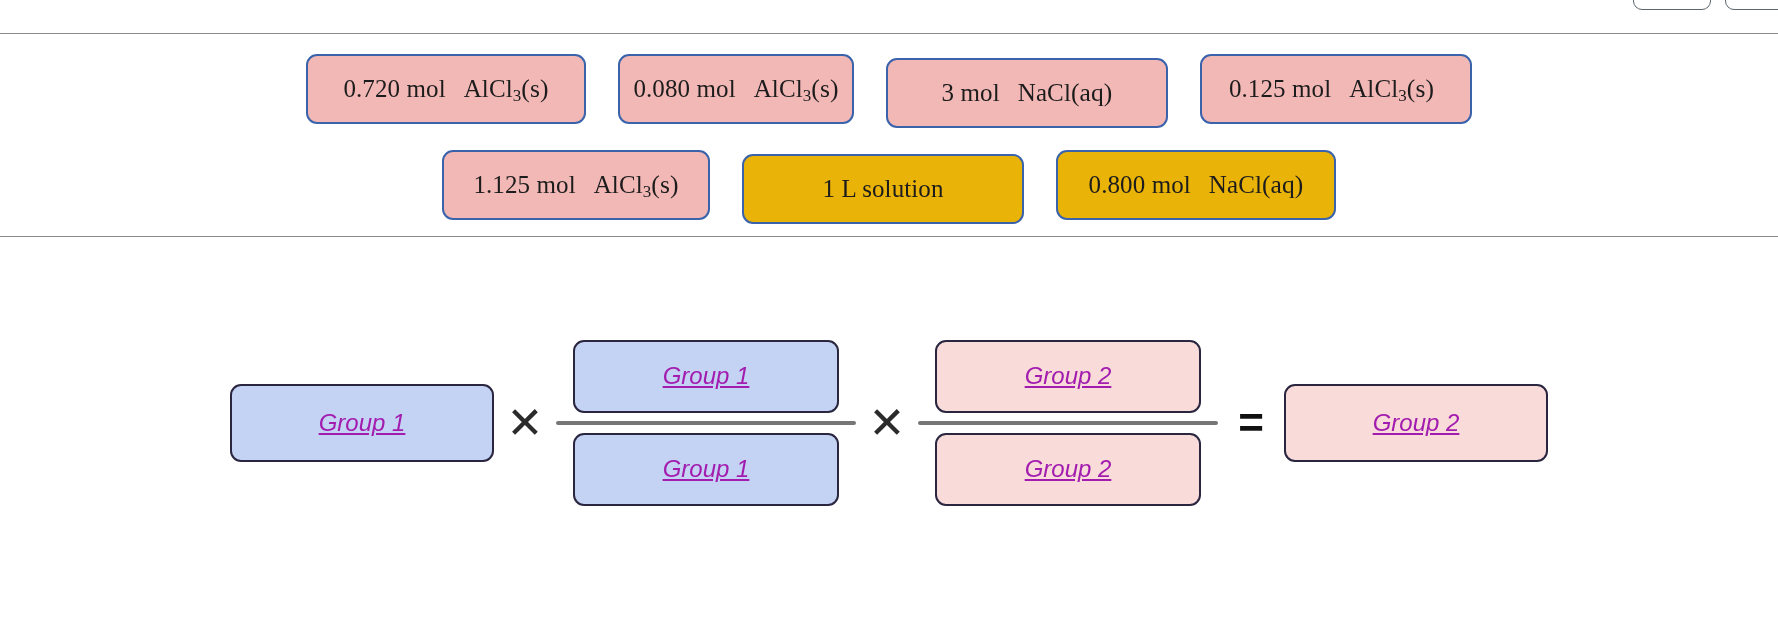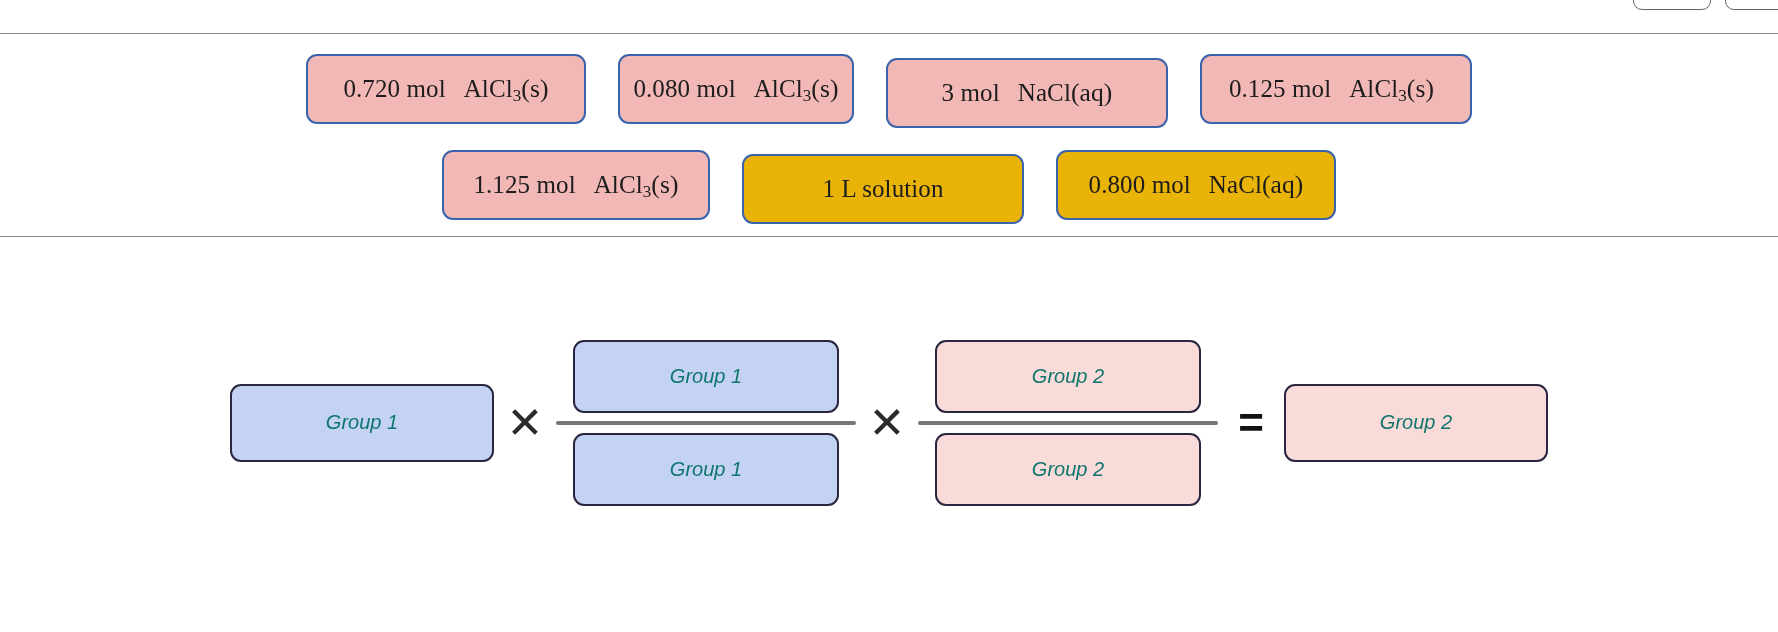--- a/index.html
+++ b/index.html
@@ -132,22 +132,23 @@
     border-radius: 11px;
     box-sizing: border-box;
     cursor: pointer;
     user-select: none;
   }
   .slot.blue { background: #c4d2f4; }
   .slot.pink { background: #f9dbd9; }
   .slot-label {
     font-family: "Liberation Sans", sans-serif;
     font-style: italic;
-    font-size: 20px;
-    color: #0f766e;
+    font-size: 24px;
+    color: #a21caf;
+    text-decoration: underline;
   }
 
   .slot.single {
     width: 264px;
     height: 78px;
   }
 
   .frac {
     display: flex;
     flex-direction: column;

